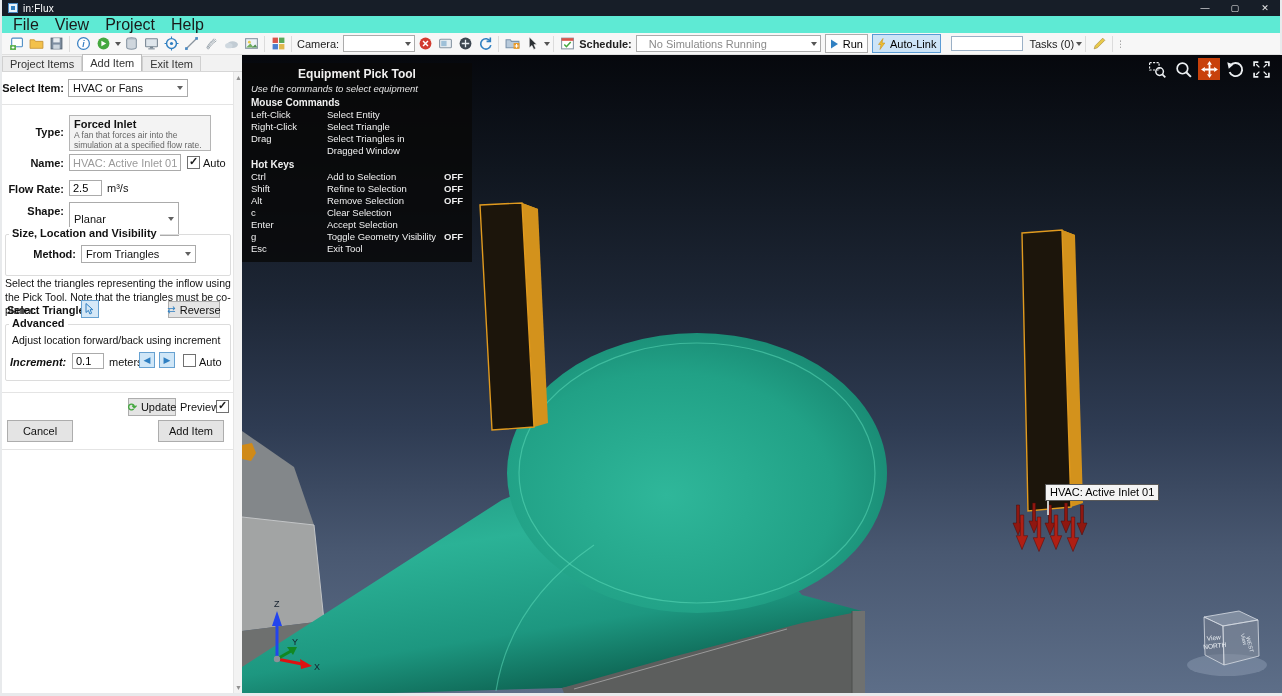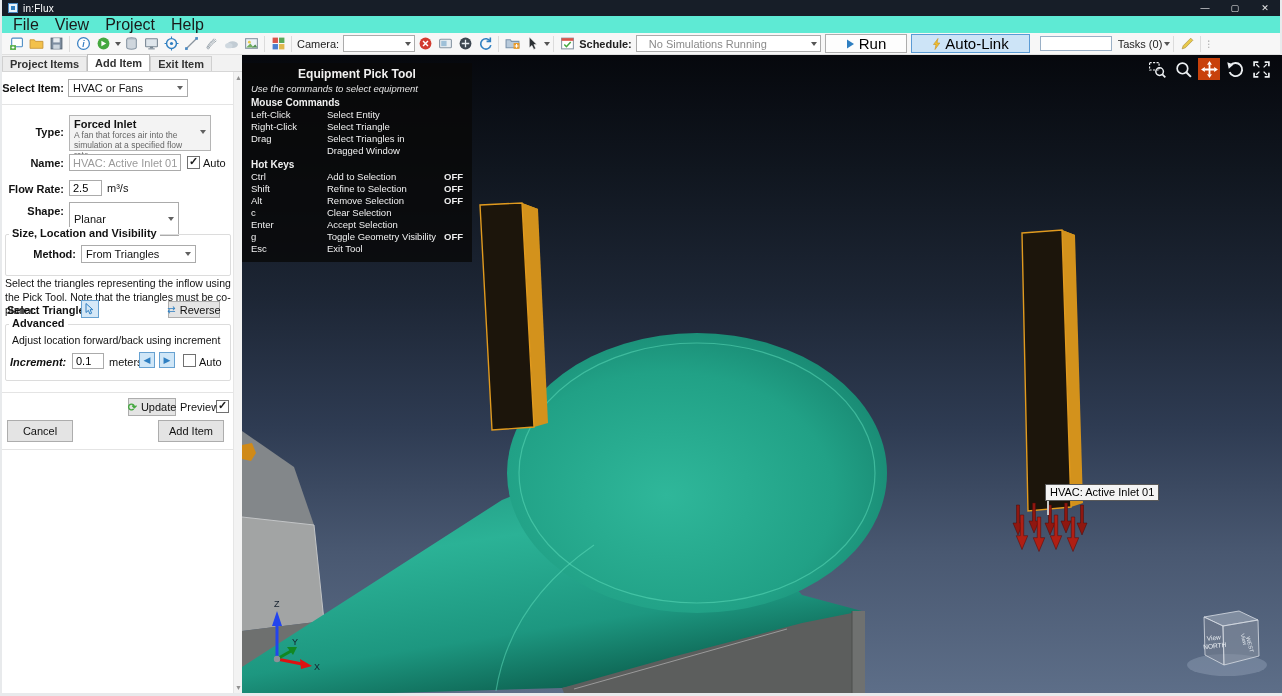--- a/index.html
+++ b/index.html
@@ -22,38 +22,38 @@
 
   
   .toolbar { height:22px; background:#f7f7f7; border-bottom:1px solid #e0e0e0; display:flex; align-items:center; font-size:11px; color:#222; padding-left:4px; }
   .tbi { width:20px; height:20px; display:flex; align-items:center; justify-content:center; }
   .tbi svg { width:15px; height:15px; }
   .tsep { width:1px; height:16px; background:#dcdcdc; margin:0 3px; }
   .tcaret { width:0; height:0; border-left:3px solid transparent; border-right:3px solid transparent; border-top:4px solid #555; margin-left:2px; }
   .tb-label { margin:0 4px 0 2px; }
   .combo-sm { background:#fff; border:1px solid #ababab; height:17px; display:flex; align-items:center; padding:0 3px; font-size:11px; }
   .combo-sm .val { flex:1; white-space:nowrap; overflow:hidden; color:#8a8a8a; }
-  .btn-tb { display:flex; align-items:center; gap:4px; border:1px solid #adadad; background:#fdfdfd; height:19px; padding:0 20px; font-size:15px; margin-left:4px; }
+  .btn-tb { display:flex; align-items:center; gap:4px; border:1px solid #adadad; background:#fdfdfd; height:19px; padding:0 4px; font-size:11px; margin-left:4px; }
   .btn-autolink { background:#cde4f7; border-color:#5a9bd5; }
   .search-tb { width:72px; height:15px; border:1px solid #9ab0c6; background:#fff; font-size:10px; margin:0 6px 0 10px; }
   .tasks { display:flex; align-items:center; }
 
   
   .tabstrip { position:absolute; left:0; top:55px; width:240px; height:17px; background:#f2f2f2; border-bottom:1px solid #d6d6d6; display:flex; align-items:flex-end; font-size:11px; }
-  .tab { padding:2px 7px 2px 7px; border:1px solid #d0d0d0; border-bottom:none; background:#ececec; color:#333; height:15px; display:flex; align-items:center;font-weight:bold; }
+  .tab { padding:2px 7px 2px 7px; border:1px solid #d0d0d0; border-bottom:none; background:#ececec; color:#333; height:15px; display:flex; align-items:center; }
   .tab.active { background:#fff; height:17px; border-color:#bdbdbd; position:relative; z-index:2; }
 
   
   .panel { position:absolute; left:0; top:72px; width:240px; height:621px; background:#fff; font-size:11px; color:#111; }
   .lbl { position:absolute; font-weight:bold; text-align:right; white-space:nowrap; }
   .ptxt { position:absolute; font-weight:normal; }
   .combo { position:absolute; background:#fff; border:1px solid #ababab; display:flex; align-items:center; padding:0 4px; }
   .combo .val { flex:1; white-space:nowrap; overflow:hidden; }
   .combo .caret { width:0; height:0; border-left:3.5px solid transparent; border-right:3.5px solid transparent; border-top:4px solid #606060; margin-left:3px; flex:0 0 auto; }
-  .combo.rich { background:#f3f3f3; border-color:#b5b5b5; align-items:flex-start; padding:2px 4px; }
+  .combo.rich { background:#f3f3f3; border-color:#b5b5b5; align-items:flex-start; padding:2px 4px;flex-direction:column; }
   .rich .rich-main { flex:1; }
   .rich .rich-title { font-weight:bold; font-size:11px; }
   .rich .rich-desc { font-size:8.5px; color:#666; line-height:1.15; margin-top:1px; }
   .rich .caret { margin-top:12px; }
   .pinput { position:absolute; border:1px solid #ababab; background:#fff; font-size:11px; font-family:"Liberation Sans",sans-serif; padding:0 3px; }
   .pinput.dim { color:#9a9a9a; }
   .cb { position:absolute; width:13px; height:13px; border:1px solid #707070; background:#fff; }
   .cb.checked::after { content:"✓"; position:absolute; left:1px; top:-2px; font-size:11px; color:#1a1a1a; font-weight:bold; }
   .sep-h { position:absolute; left:0; width:231px; height:1px; background:#e4e4e4; }
   .gbox { position:absolute; border:1px solid #dcdcdc; border-radius:2px; }

